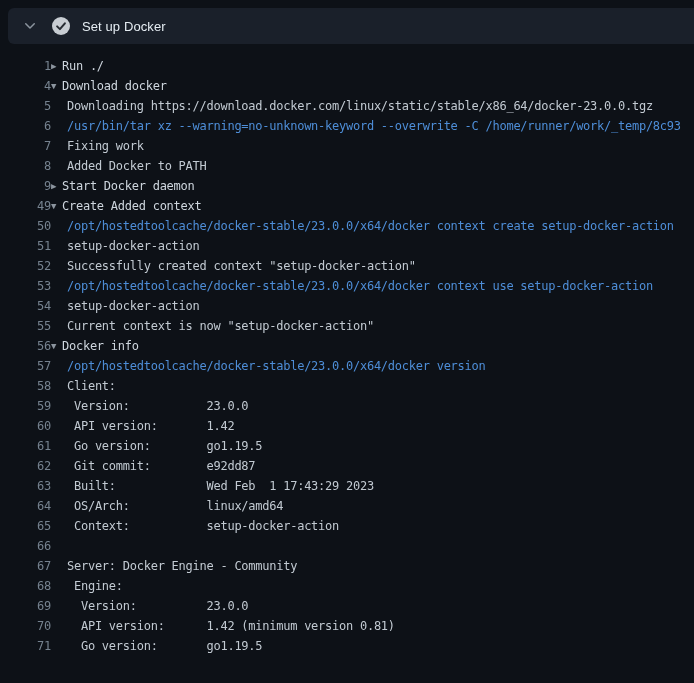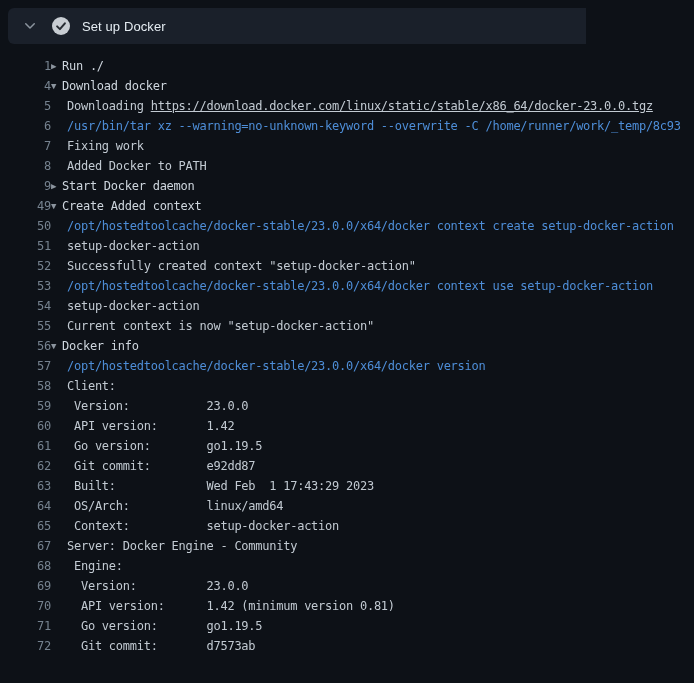--- a/index.html
+++ b/index.html
@@ -9,21 +9,21 @@
     background: var(--bg, #0d1117);
     overflow: hidden;
     position: relative;
     font-family: "Liberation Sans", sans-serif;
   }
 
   
   .step-header {
     position: absolute;
     left: 8px; top: 8px;
-    width: 578px; height: 36px;
+    width: 686px; height: 36px;
     background: var(--header_bg, #1a202a);
     border-radius: 6px 0 0 6px;
     display: flex;
     align-items: center;
     cursor: pointer;
   }
   .chev {
     margin-left: 14px;
     width: 16px; height: 16px;
     display: inline-flex; align-items: center; justify-content: center;
@@ -76,21 +76,21 @@
   .arrow {
     display: inline-block;
     width: 11px;
     font-size: 9px;
     color: var(--icon_gray, #8b949e);
     vertical-align: 1px;
   }
   .gtitle { color: var(--group_text, #ced6de); }
   .text   { color: var(--text, #c2cad2); }
   .command{ color: var(--command_blue, #4e8ed8); }
-  .link   { color: var(--text, #c2cad2); text-decoration: underline; cursor: pointer; }
+  .link   { color: var(--text, #c2cad2); cursor: pointer; }
   .row.group { cursor: pointer; }
 </style>
 </head>
 <body>
 
 <div class="step-header">
   <span class="chev">
     <svg width="16" height="16" viewBox="0 0 16 16" aria-hidden="true">
       <path fill="#8b949e" d="M12.78 5.22a.749.749 0 0 1 0 1.06l-4.25 4.25a.749.749 0 0 1-1.06 0L3.22 6.28a.749.749 0 1 1 1.06-1.06L8 8.939l3.72-3.719a.749.749 0 0 1 1.06 0Z"></path>
     </svg>
@@ -122,19 +122,19 @@
     <div class="row group"><span class="num">56</span><div class="content"><span class="arrow">▼</span><span class="gtitle">Docker info</span></div></div>
     <div class="row child"><span class="num">57</span><div class="content"><span class="command">/opt/hostedtoolcache/docker-stable/23.0.0/x64/docker version</span></div></div>
     <div class="row child"><span class="num">58</span><div class="content"><span class="text">Client:</span></div></div>
     <div class="row child"><span class="num">59</span><div class="content"><span class="text"> Version:           23.0.0</span></div></div>
     <div class="row child"><span class="num">60</span><div class="content"><span class="text"> API version:       1.42</span></div></div>
     <div class="row child"><span class="num">61</span><div class="content"><span class="text"> Go version:        go1.19.5</span></div></div>
     <div class="row child"><span class="num">62</span><div class="content"><span class="text"> Git commit:        e92dd87</span></div></div>
     <div class="row child"><span class="num">63</span><div class="content"><span class="text"> Built:             Wed Feb  1 17:43:29 2023</span></div></div>
     <div class="row child"><span class="num">64</span><div class="content"><span class="text"> OS/Arch:           linux/amd64</span></div></div>
     <div class="row child"><span class="num">65</span><div class="content"><span class="text"> Context:           setup-docker-action</span></div></div>
+    <div class="row child"><span class="num">66</span><div class="content"><span class="text"></span></div></div>
     <div class="row child"><span class="num">67</span><div class="content"><span class="text">Server: Docker Engine - Community</span></div></div>
     <div class="row child"><span class="num">68</span><div class="content"><span class="text"> Engine:</span></div></div>
     <div class="row child"><span class="num">69</span><div class="content"><span class="text">  Version:          23.0.0</span></div></div>
     <div class="row child"><span class="num">70</span><div class="content"><span class="text">  API version:      1.42 (minimum version 0.81)</span></div></div>
     <div class="row child"><span class="num">71</span><div class="content"><span class="text">  Go version:       go1.19.5</span></div></div>
-    <div class="row child"><span class="num">72</span><div class="content"><span class="text">  Git commit:       d7573ab</span></div></div>
   </div>
 
 </body></html>

